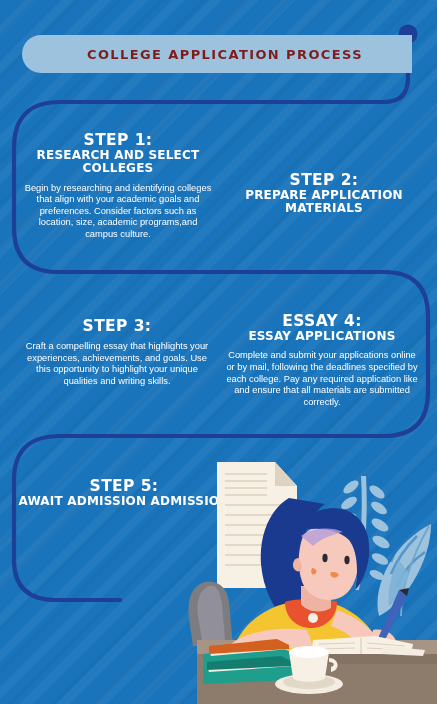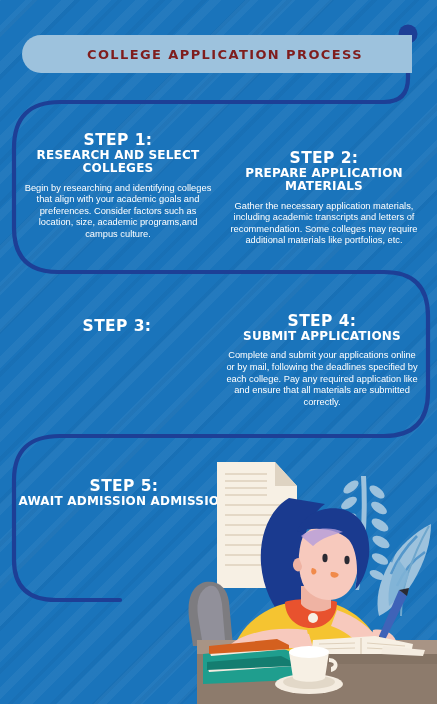--- a/index.html
+++ b/index.html
@@ -59,21 +59,21 @@
   .step .sub{
     font-weight:bold;font-size:12px;letter-spacing:.2px;
     line-height:1.1;margin:0 0 5px 0;
     font-family:"DejaVu Sans",sans-serif;
   }
   .step .body{
     font-size:9.3px;line-height:1.25;margin:7px;
     font-family:"Liberation Sans",sans-serif;
   }
   #step1{left:16px;top:132px;width:204px;}
-  #step2{left:220px;top:150px;width:208px;}
+  #step2{left:220px;top:172px;width:208px;}
   #step3{left:14px;top:318px;width:206px;}
   #step4{left:218px;top:313px;width:208px;}
   #step5{left:16px;top:478px;width:216px;}
   
   #illus{position:absolute;left:185px;top:440px;width:252px;height:264px;}
   
   #logo{position:absolute;left:18px;top:650px;width:150px;height:44px;}
   #logo svg{display:block;}
 </style>
 </head>
@@ -96,30 +96,30 @@
 
   <div class="step" id="step1">
     <div class="num">STEP 1:</div>
     <div class="sub">RESEARCH AND SELECT COLLEGES</div>
     <div class="body">Begin by researching and identifying colleges that align with your academic goals and preferences. Consider factors such as location, size, academic programs,and campus culture.</div>
   </div>
 
   <div class="step" id="step2">
     <div class="num">STEP 2:</div>
     <div class="sub">PREPARE APPLICATION MATERIALS</div>
-    <div class="body">Gather the necessary application materials, including academic transcripts and letters of recommendation. Some colleges may require additional materials like portfolios, etc.</div>
   </div>
 
   <div class="step" id="step3">
     <div class="num">STEP 3:</div>
+    <div class="body">Craft a compelling essay that highlights your experiences, achievements, and goals. Use this opportunity to highlight your unique qualities and writing skills.</div>
   </div>
 
   <div class="step" id="step4">
-    <div class="num">STEP 4:</div>
-    <div class="sub">SUBMIT APPLICATIONS</div>
+    <div class="num">ESSAY 4:</div>
+    <div class="sub">ESSAY APPLICATIONS</div>
     <div class="body">Complete and submit your applications online or by mail, following the deadlines specified by each college. Pay any required application like and ensure that all materials are submitted correctly.</div>
   </div>
 
   <div class="step" id="step5">
     <div class="num">STEP 5:</div>
     <div class="sub">AWAIT ADMISSION ADMISSION</div>
   </div>
 
   <svg id="illus" viewBox="0 0 252 264">
 

